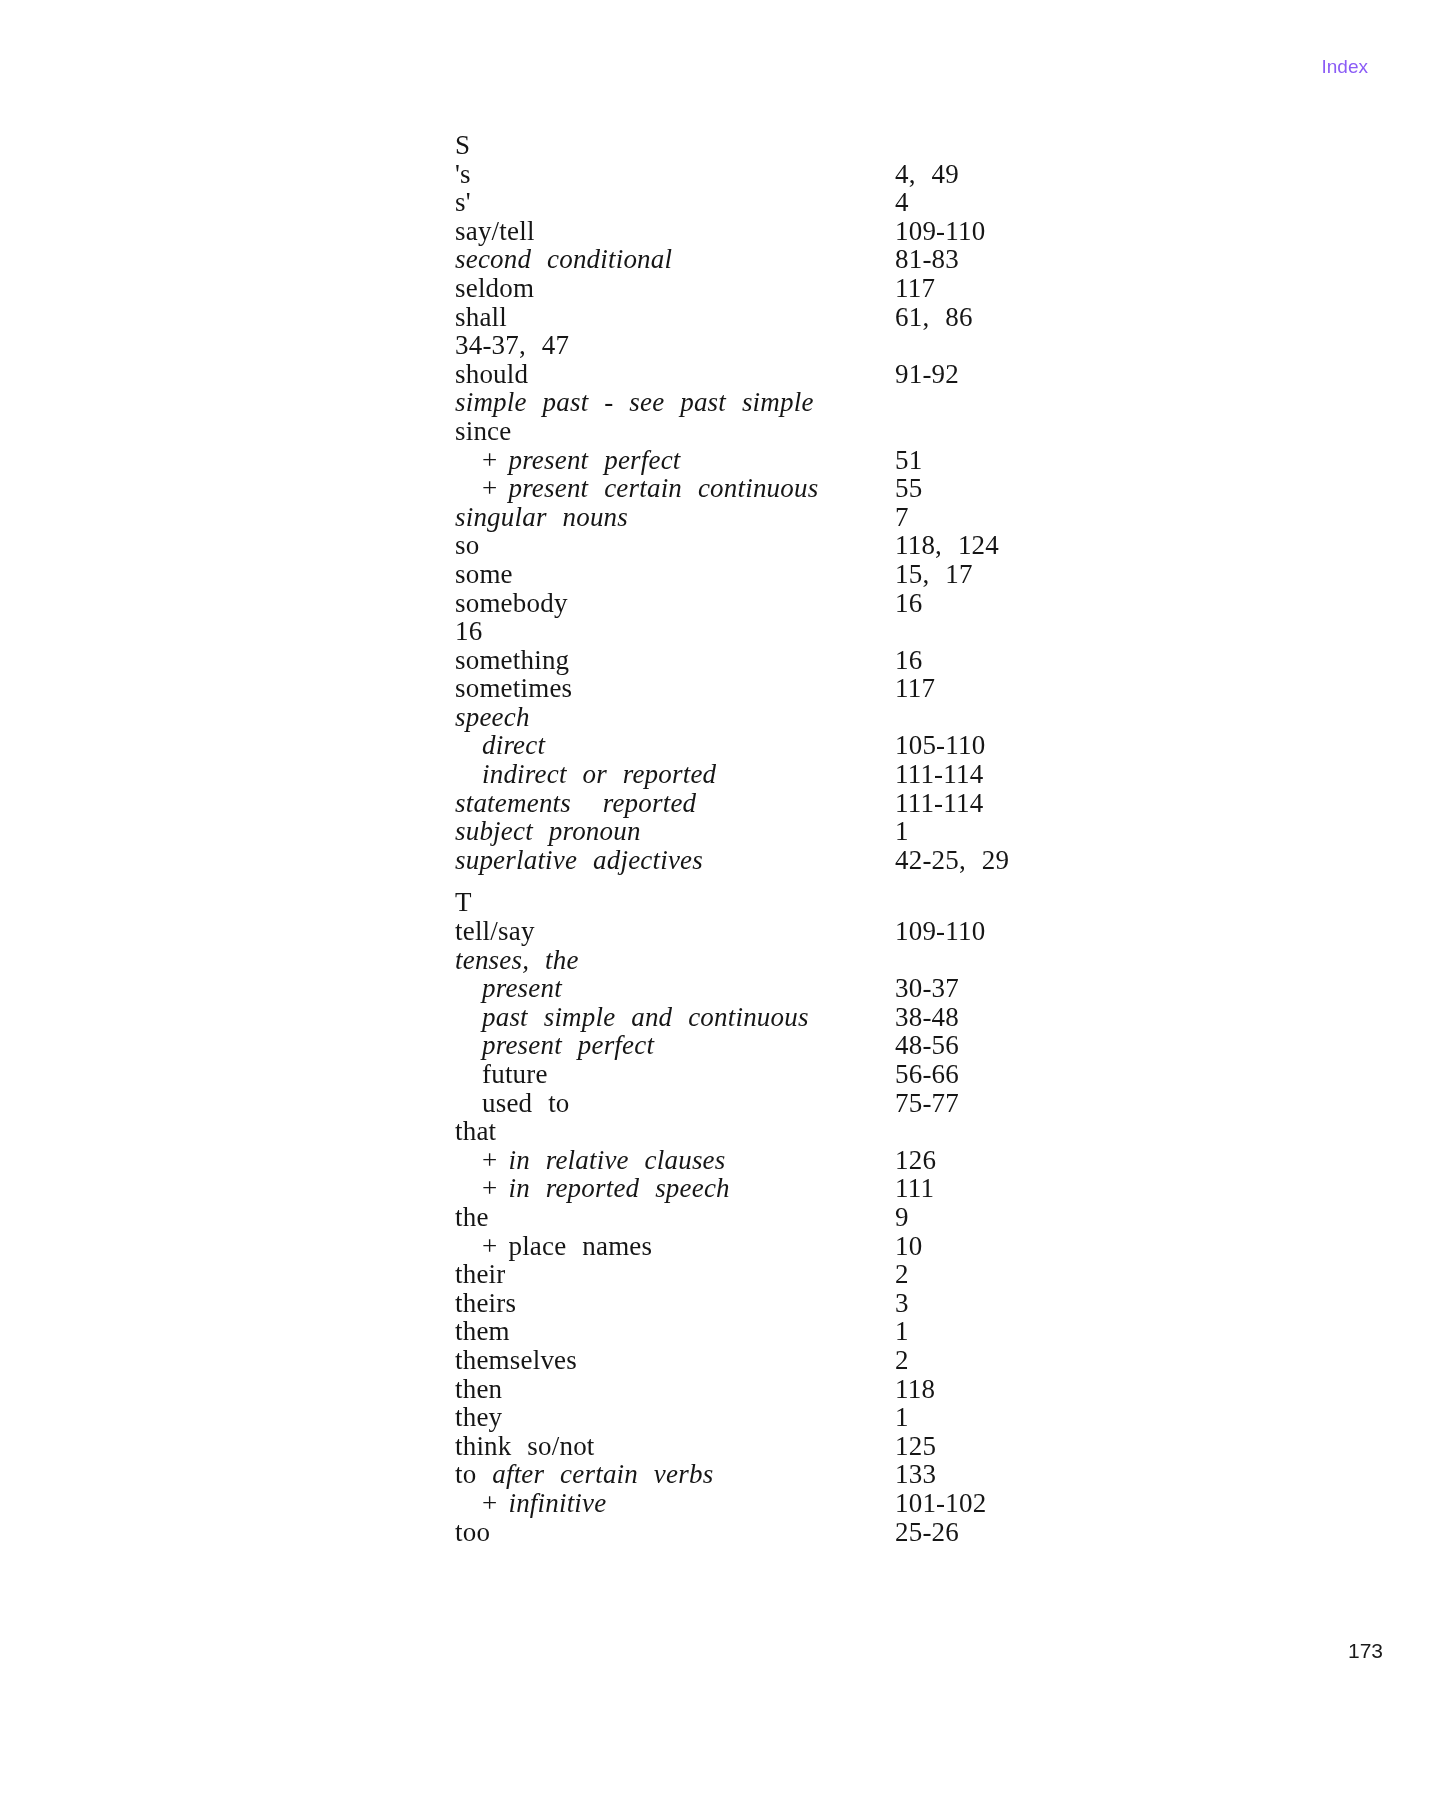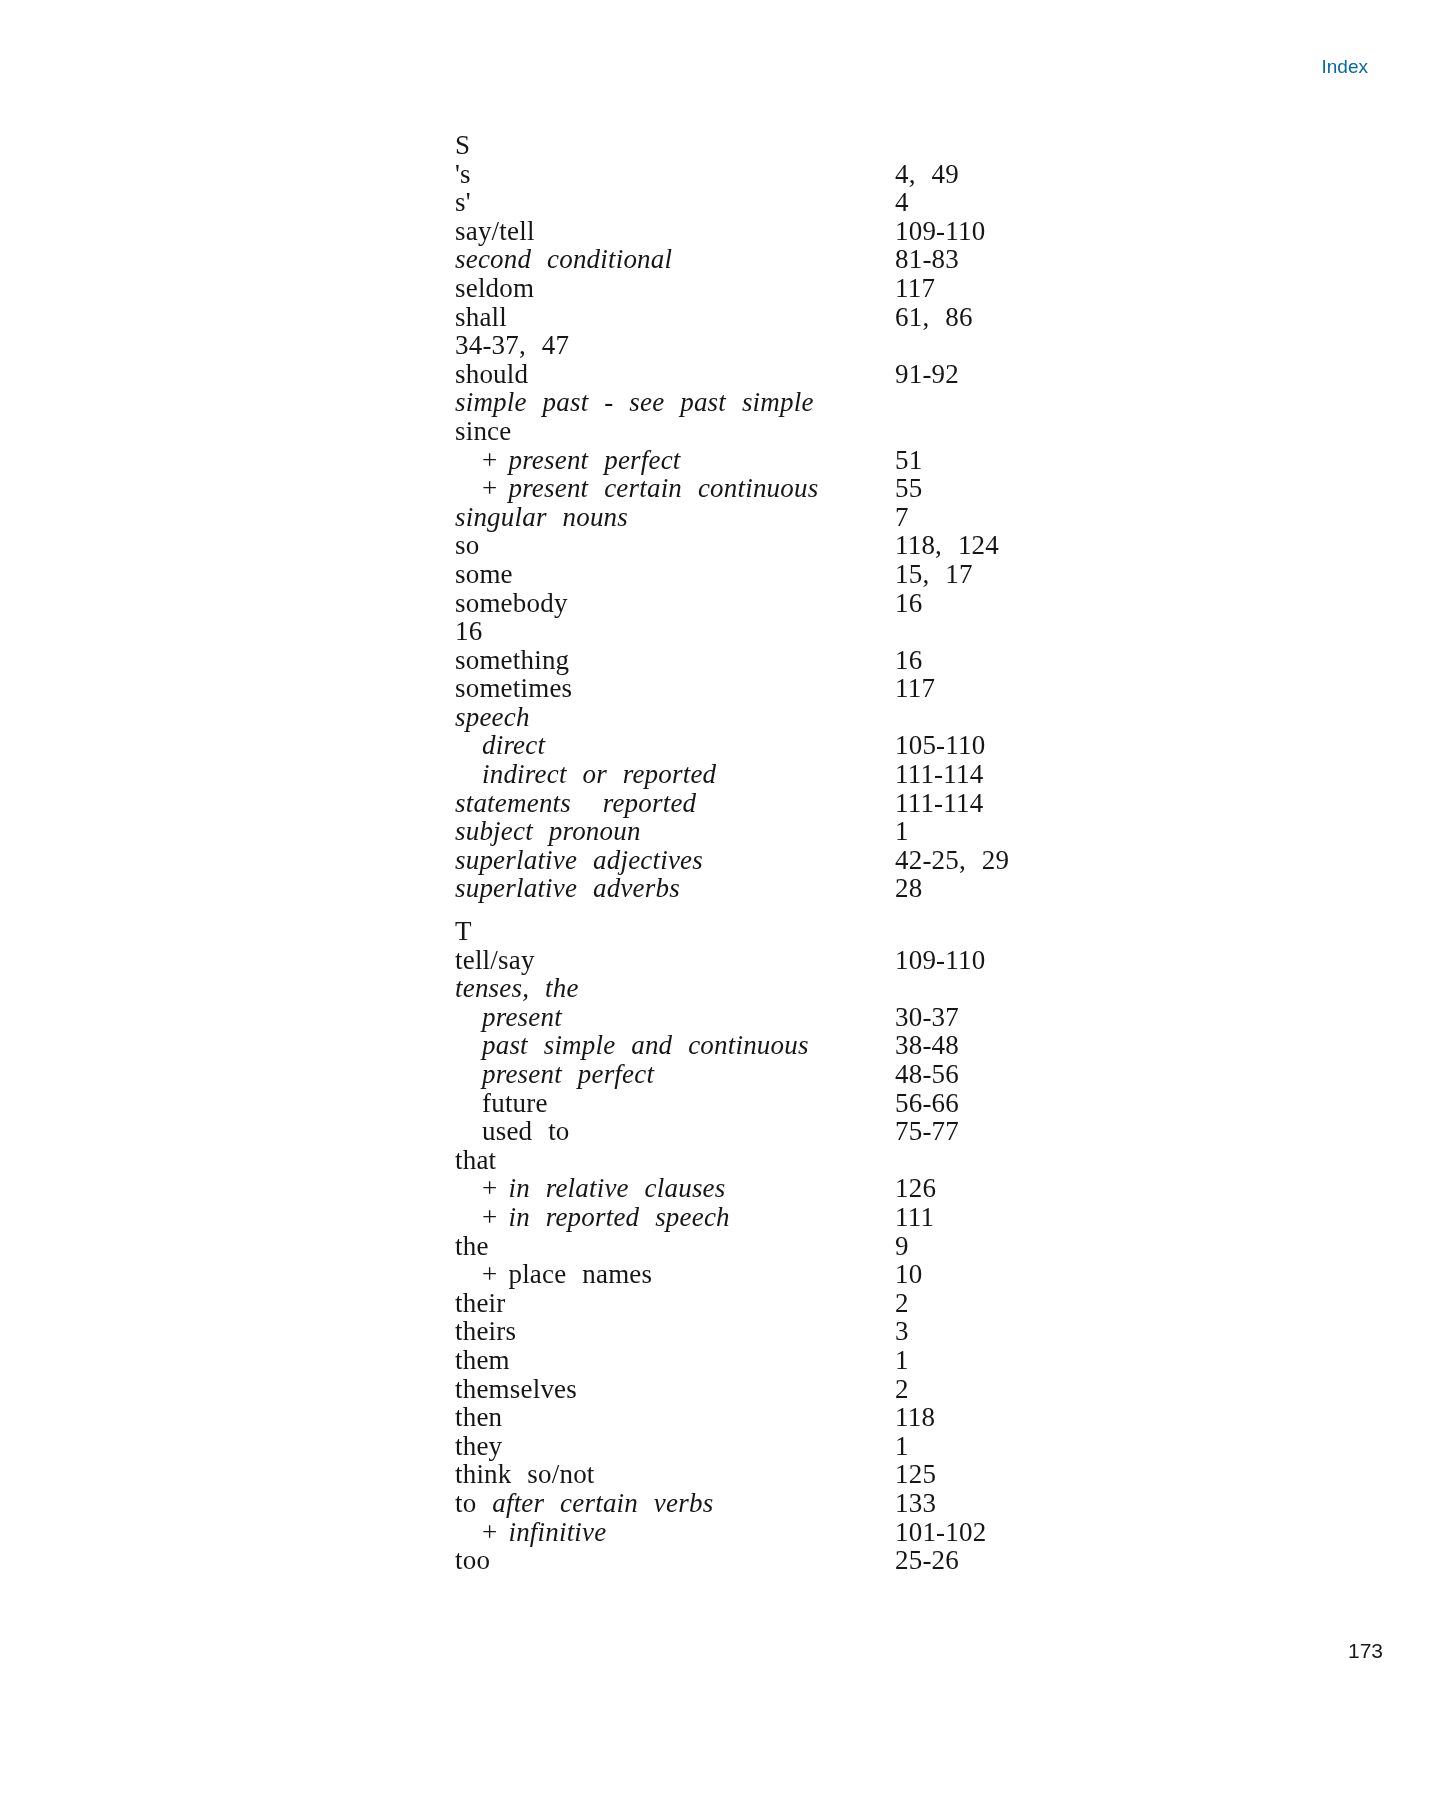--- a/index.html
+++ b/index.html
@@ -12,21 +12,21 @@
     font-family: "Liberation Serif", "DejaVu Serif", serif;
     overflow: hidden;
   }
   .running-head {
     position: absolute;
     top: 57px;
     right: 61px;
     font-family: "Liberation Sans", "DejaVu Sans", sans-serif;
     font-size: 19px;
     line-height: 1;
-    color: #0369a1;
+    color: #8b5cf6;
   }
   .folio {
     position: absolute;
     top: 1640px;
     right: 46px;
     font-family: "Liberation Sans", "DejaVu Sans", sans-serif;
     font-size: 21px;
     line-height: 1;
     color: #1a1a1a;
   }
@@ -189,24 +189,20 @@
   <div class="row entry-row italic">
     <span class="term"><span class="roman-prefix"></span><span class="term-text">subject pronoun</span></span>
     <span class="pages">1</span>
   </div>
 
   <div class="row entry-row italic">
     <span class="term"><span class="roman-prefix"></span><span class="term-text">superlative adjectives</span></span>
     <span class="pages">42-25, 29</span>
   </div>
 
-  <div class="row entry-row italic">
-    <span class="term"><span class="roman-prefix"></span><span class="term-text">superlative adverbs</span></span>
-    <span class="pages">28</span>
-  </div>
 </div>
   </section>
 
   <section class="index-section">
     <div class="row letter-row">
       <span class="letter">T</span>
     </div>
     <div class="entries">
   <div class="row entry-row">
     <span class="term"><span class="roman-prefix"></span><span class="term-text">tell/say</span></span>

